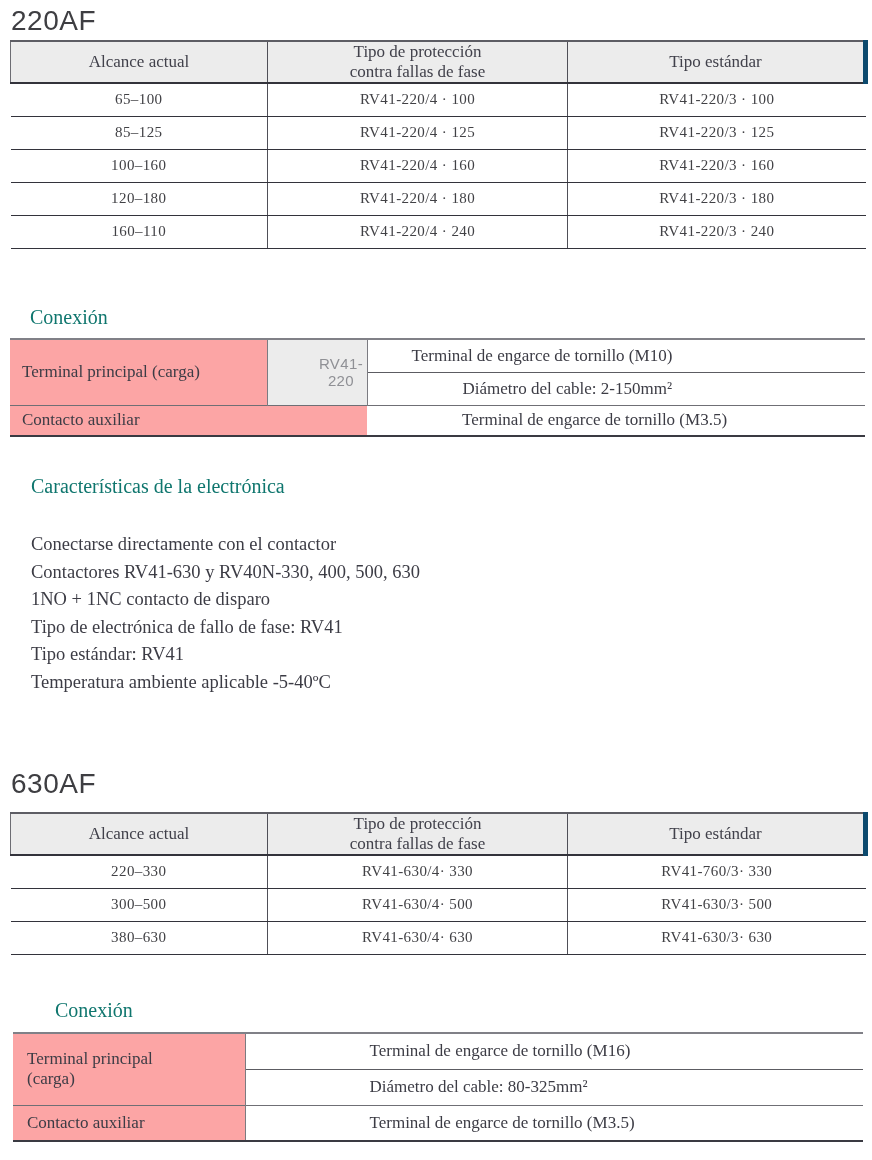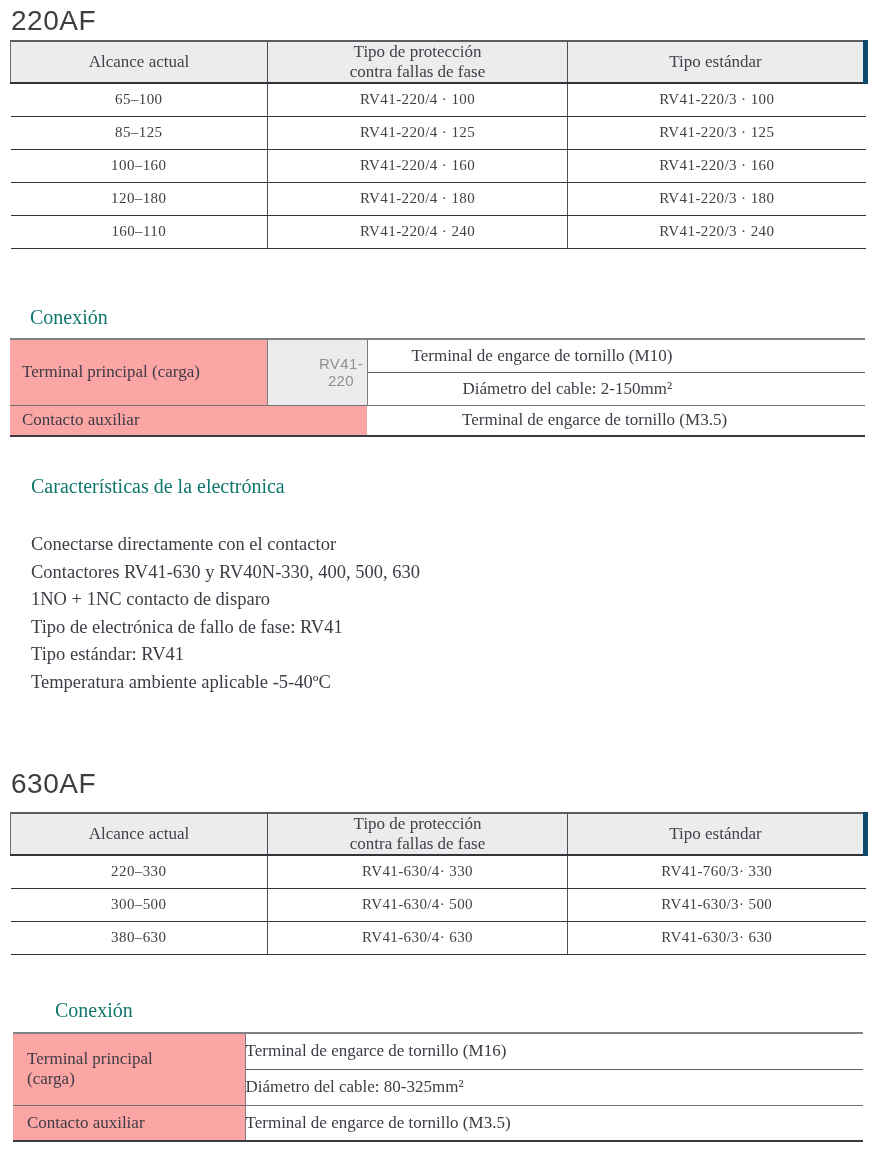--- a/index.html
+++ b/index.html
@@ -62,21 +62,21 @@
   #conn220 .r3 td { height: 31px; }
   #conn220 .ct-val { padding-left: 95px; }
   #conn220 .ct-model { border-left: 1px solid #7b7b81; border-right: 1px solid #7b7b81; padding-left: 48px; }
   #conn220 .r1 .ct-val { border-bottom: 1px solid #5c5c62; padding-left: 44px; }
   #conn220 .r3 td { border-top: 1.5px solid #6f6f75; }
 
   
   #conn630 { width: 850px; border-top: 2px solid #808087; border-bottom: 2px solid #3a3a42; }
   #conn630 td { height: 36px; }
   #conn630 .ct-label { padding-left: 14px; border-right: 1px solid #7b7b81; }
-  #conn630 .ct-val { }
+  #conn630 .ct-val { padding-left: 124px; }
   #conn630 .r1 .ct-val { border-bottom: 1px solid #5c5c62; }
   #conn630 .r3 td { border-top: 1.5px solid #6f6f75; }
 
   
   .spec-lines { font-size: 18.5px; line-height: 27.5px; color: #3c3c45; }
 </style>
 </head>
 <body>
 
 <div class="abs af-title" style="left:11px; top:5px;">220AF</div>

